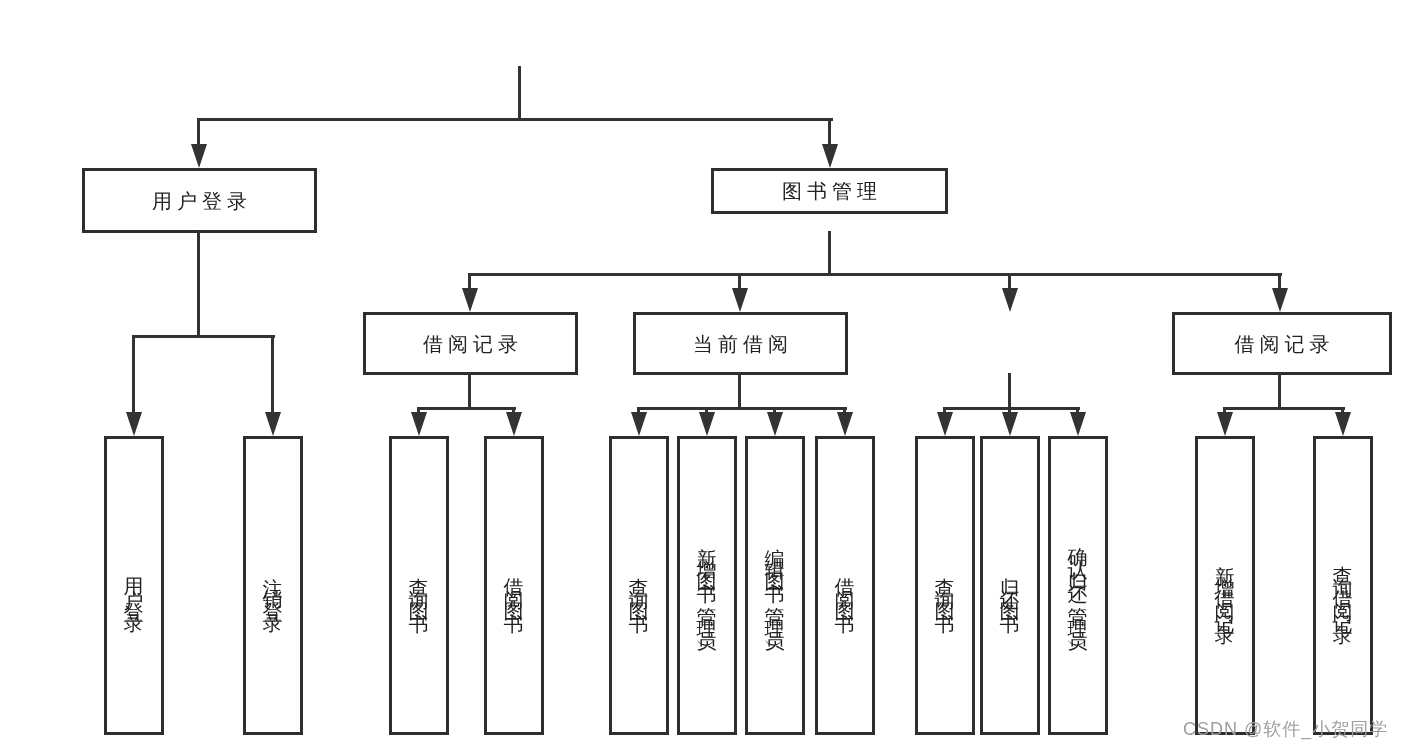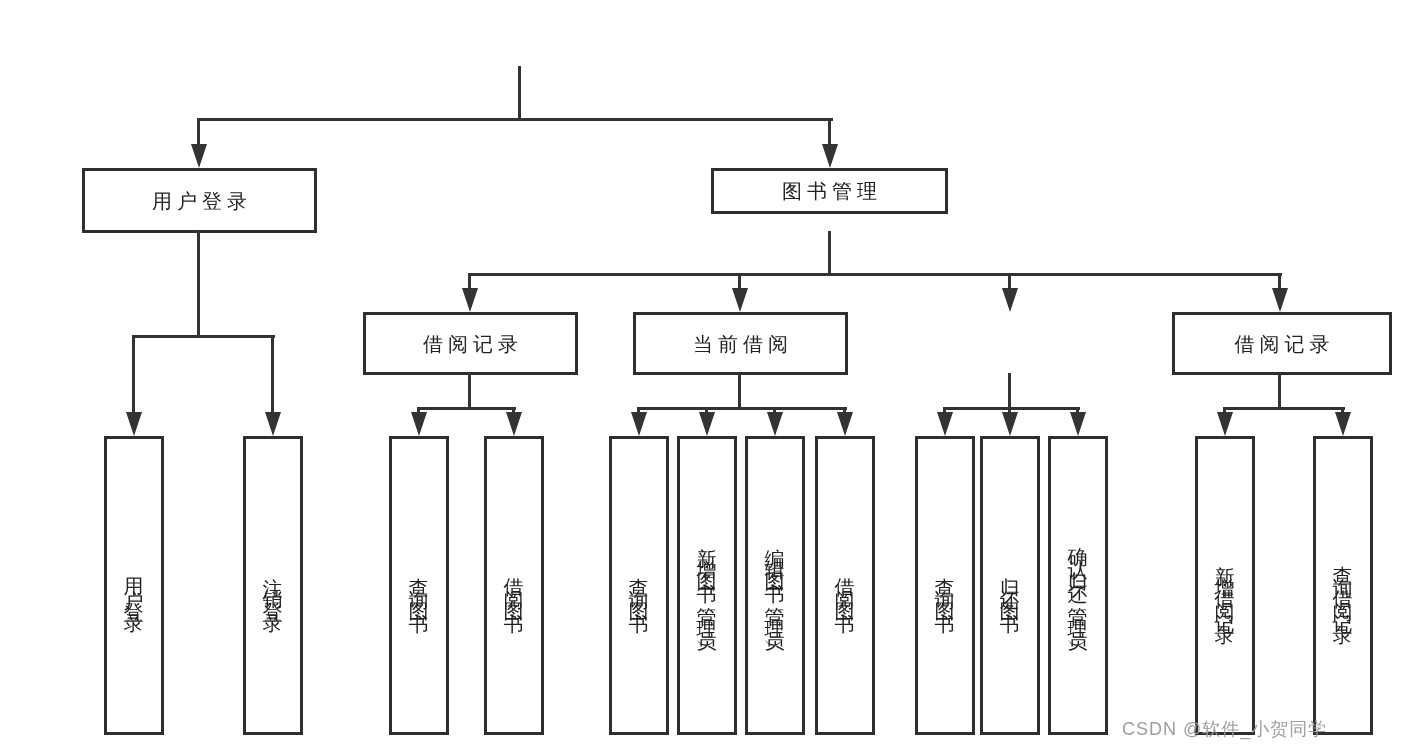--- a/index.html
+++ b/index.html
@@ -27,21 +27,21 @@
   }
   .vline,.hline{position:absolute;background:var(--line);}
   .vline{width:3px;}
   .hline{height:3px;}
   .arrow{
     position:absolute;width:0;height:0;
     border-left:8px solid transparent;border-right:8px solid transparent;
     border-top:24px solid var(--line);
   }
   .watermark{
-    position:absolute;left:1122px;top:717px;font-size:18px;color:var(--wm);
+    position:absolute;left:1183px;top:717px;font-size:18px;color:var(--wm);
     letter-spacing:1px;white-space:nowrap;z-index:5;
   }
 </style>
 </head>
 <body>
 
 <div class="canvas">
 
 
   <div class="vline" style="left:518px;top:66px;height:54px;"></div>

